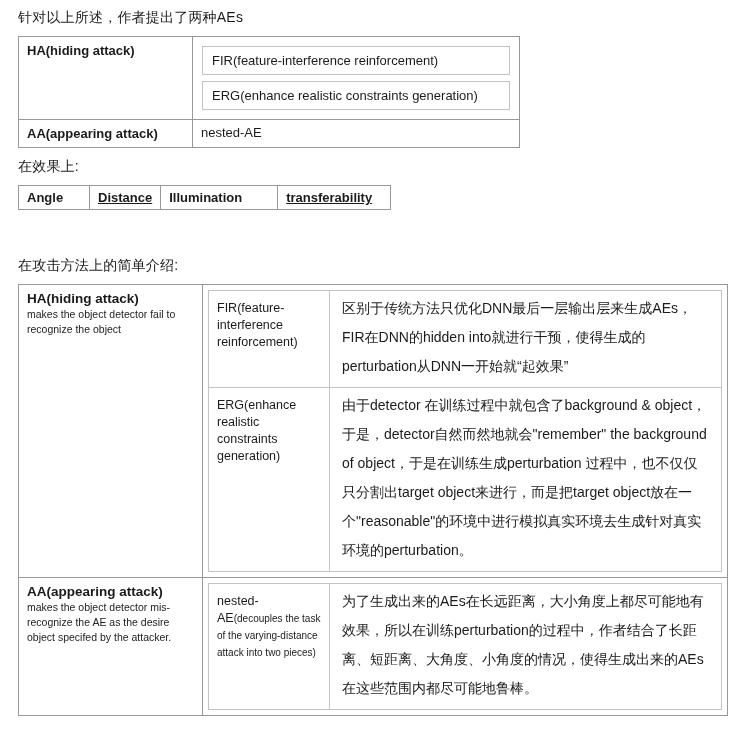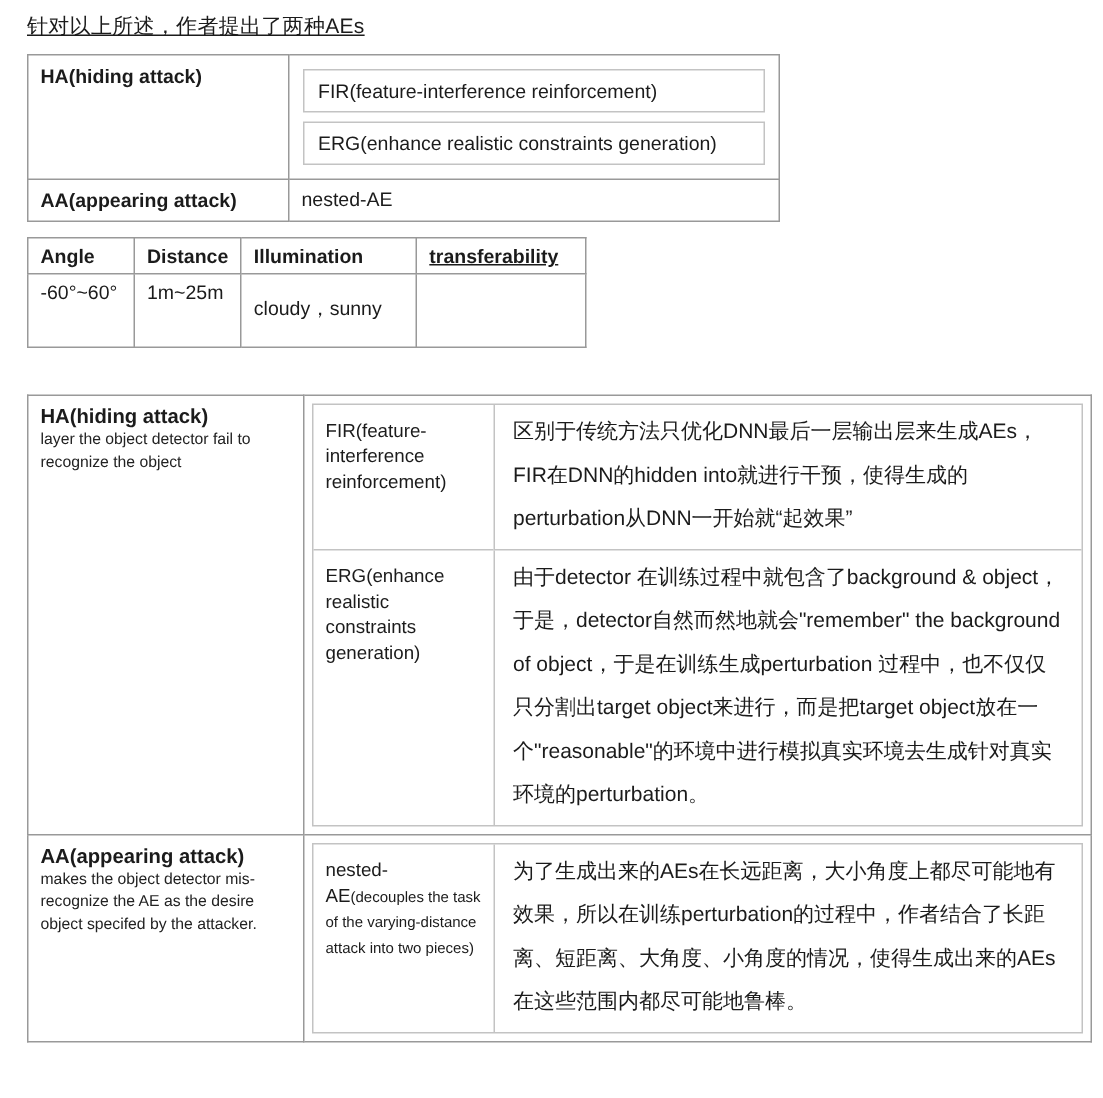--- a/index.html
+++ b/index.html
@@ -2,36 +2,36 @@
 <html><head>
 <meta charset="utf-8">
 <style>
   html,body{margin:0;padding:0;}
   body{
     width:735px;height:732px;background:#ffffff;
     font-family:"Liberation Sans","DejaVu Sans",sans-serif;
     color:#1b1b1b;overflow:hidden;
   }
   .page{padding:9px 0 0 18px;}
-  .h{font-size:14px;font-weight:400;margin:0 0 9px 0;letter-spacing:.2px;text-decoration:underline;}
+  .h{font-size:14px;font-weight:400;margin:0 0 9px 0;letter-spacing:.2px;}
   table{border-collapse:collapse;}
 
   
   .t1{width:502px;margin-bottom:10px;}
   .t1 td{border:1px solid #999999;vertical-align:top;}
   .t1 .lab{width:157px;font-weight:bold;font-size:13px;padding:6px 8px;}
   .t1 .itemwrap{padding:5px 6px 2px 6px;}
   .box{border:1px solid #c3c3c3;margin:3px 2px 6px 2px;padding:6px 9px;font-size:13px;}
   .t1 .val{font-size:13px;padding:5px 8px;height:17px;}
 
   
-  .t2{margin-bottom:31px;}
+  .t2{margin-bottom:47px;}
   .t2 th,.t2 td{border:1px solid #999999;font-size:13px;text-align:left;padding:4px 8px;vertical-align:top;}
   .t2 th{font-weight:bold;}
-  .t2 .c0{width:54px;} .t2 .c1{width:52px;} .t2 .c2{width:100px;} .t2 .c3{width:96px;text-decoration:underline;}
+  .t2 .c0{width:54px;} .t2 .c1{width:52px;text-decoration:underline;} .t2 .c2{width:100px;} .t2 .c3{width:96px;text-decoration:underline;}
   .t2 td{height:30px;}
   .t2 .low{padding-top:14px;}
 
   
   .t3{width:710px;}
   .t3 > tbody > tr > td{border:1px solid #999999;vertical-align:top;}
   .t3 .lab{width:167px;padding:6px 8px;}
   .t3 .tt{font-weight:bold;font-size:13.5px;line-height:1.2;}
   .t3 .st{font-size:10.5px;line-height:1.4;color:#222;}
   .t3 .wrap{padding:4px;}
@@ -62,45 +62,41 @@
           </div>
         </td>
       </tr>
       <tr>
         <td class="lab">AA(appearing attack)</td>
         <td class="val">nested-AE</td>
       </tr>
     </tbody>
   </table>
 
+  <div class="h">在效果上:</div>
 
   <table class="t2">
     <tbody>
       <tr>
         <th class="c0">Angle</th>
         <th class="c1">Distance</th>
         <th class="c2">Illumination</th>
         <th class="c3">transferability</th>
       </tr>
-      <tr>
-        <td>-60°~60°</td>
-        <td>1m~25m</td>
-        <td class="low">cloudy，sunny</td>
-        <td></td>
-      </tr>
     </tbody>
   </table>
 
+  <div class="h">在攻击方法上的简单介绍:</div>
 
   <table class="t3">
     <tbody>
       <tr>
         <td class="lab">
           <div class="tt">HA(hiding attack)</div>
-          <div class="st">layer the object detector fail to recognize the object</div>
+          <div class="st">makes the object detector fail to recognize the object</div>
         </td>
         <td>
           <div class="wrap">
             <div class="innerbox">
               <table class="it">
                 <tbody>
                   <tr>
                     <td class="m">FIR(feature-interference reinforcement)</td>
                     <td class="d">区别于传统方法只优化DNN<b>最后一层输出层</b>来生成AEs，FIR在DNN的<b>hidden into</b>就进行干预，使得生成的perturbation从DNN一开始就“起效果”</td>
                   </tr>

